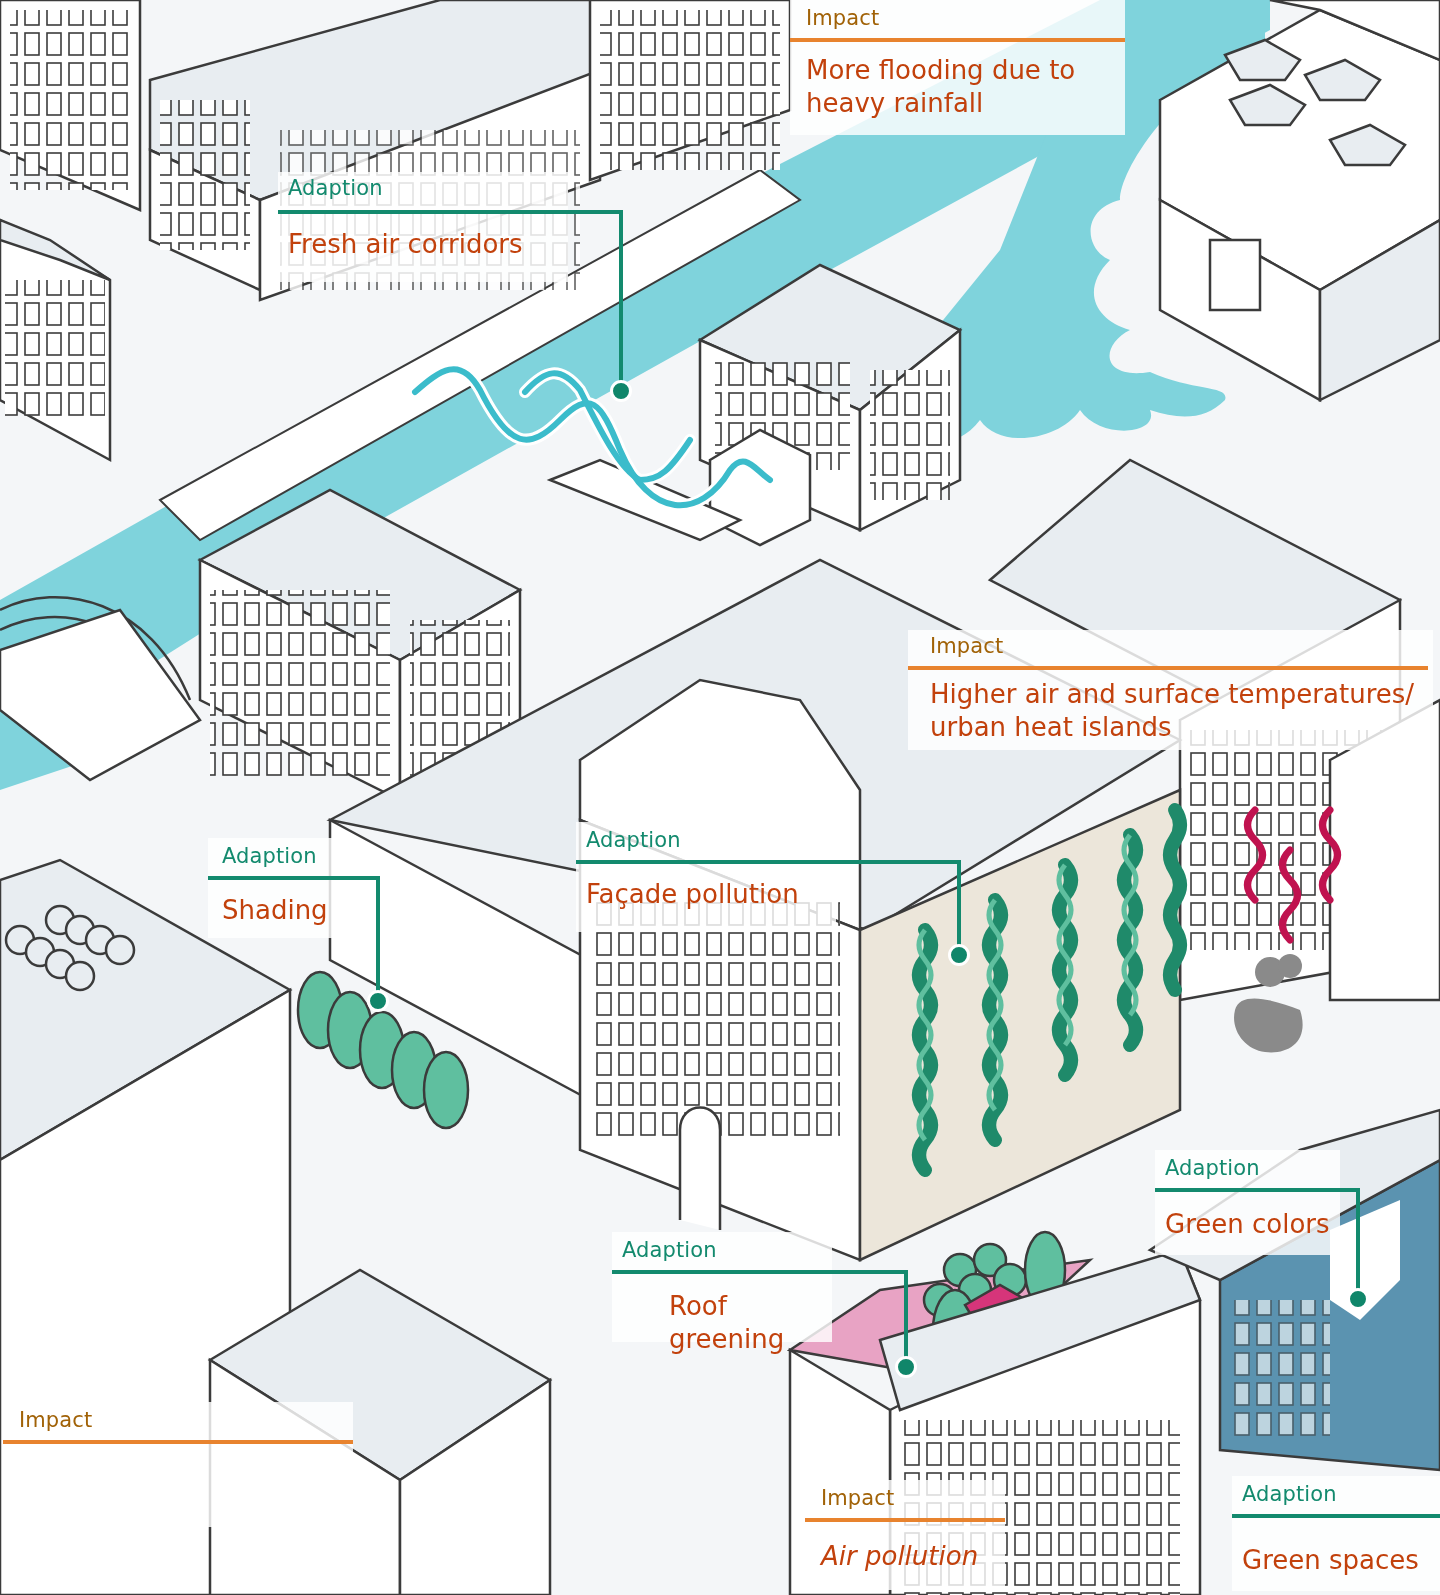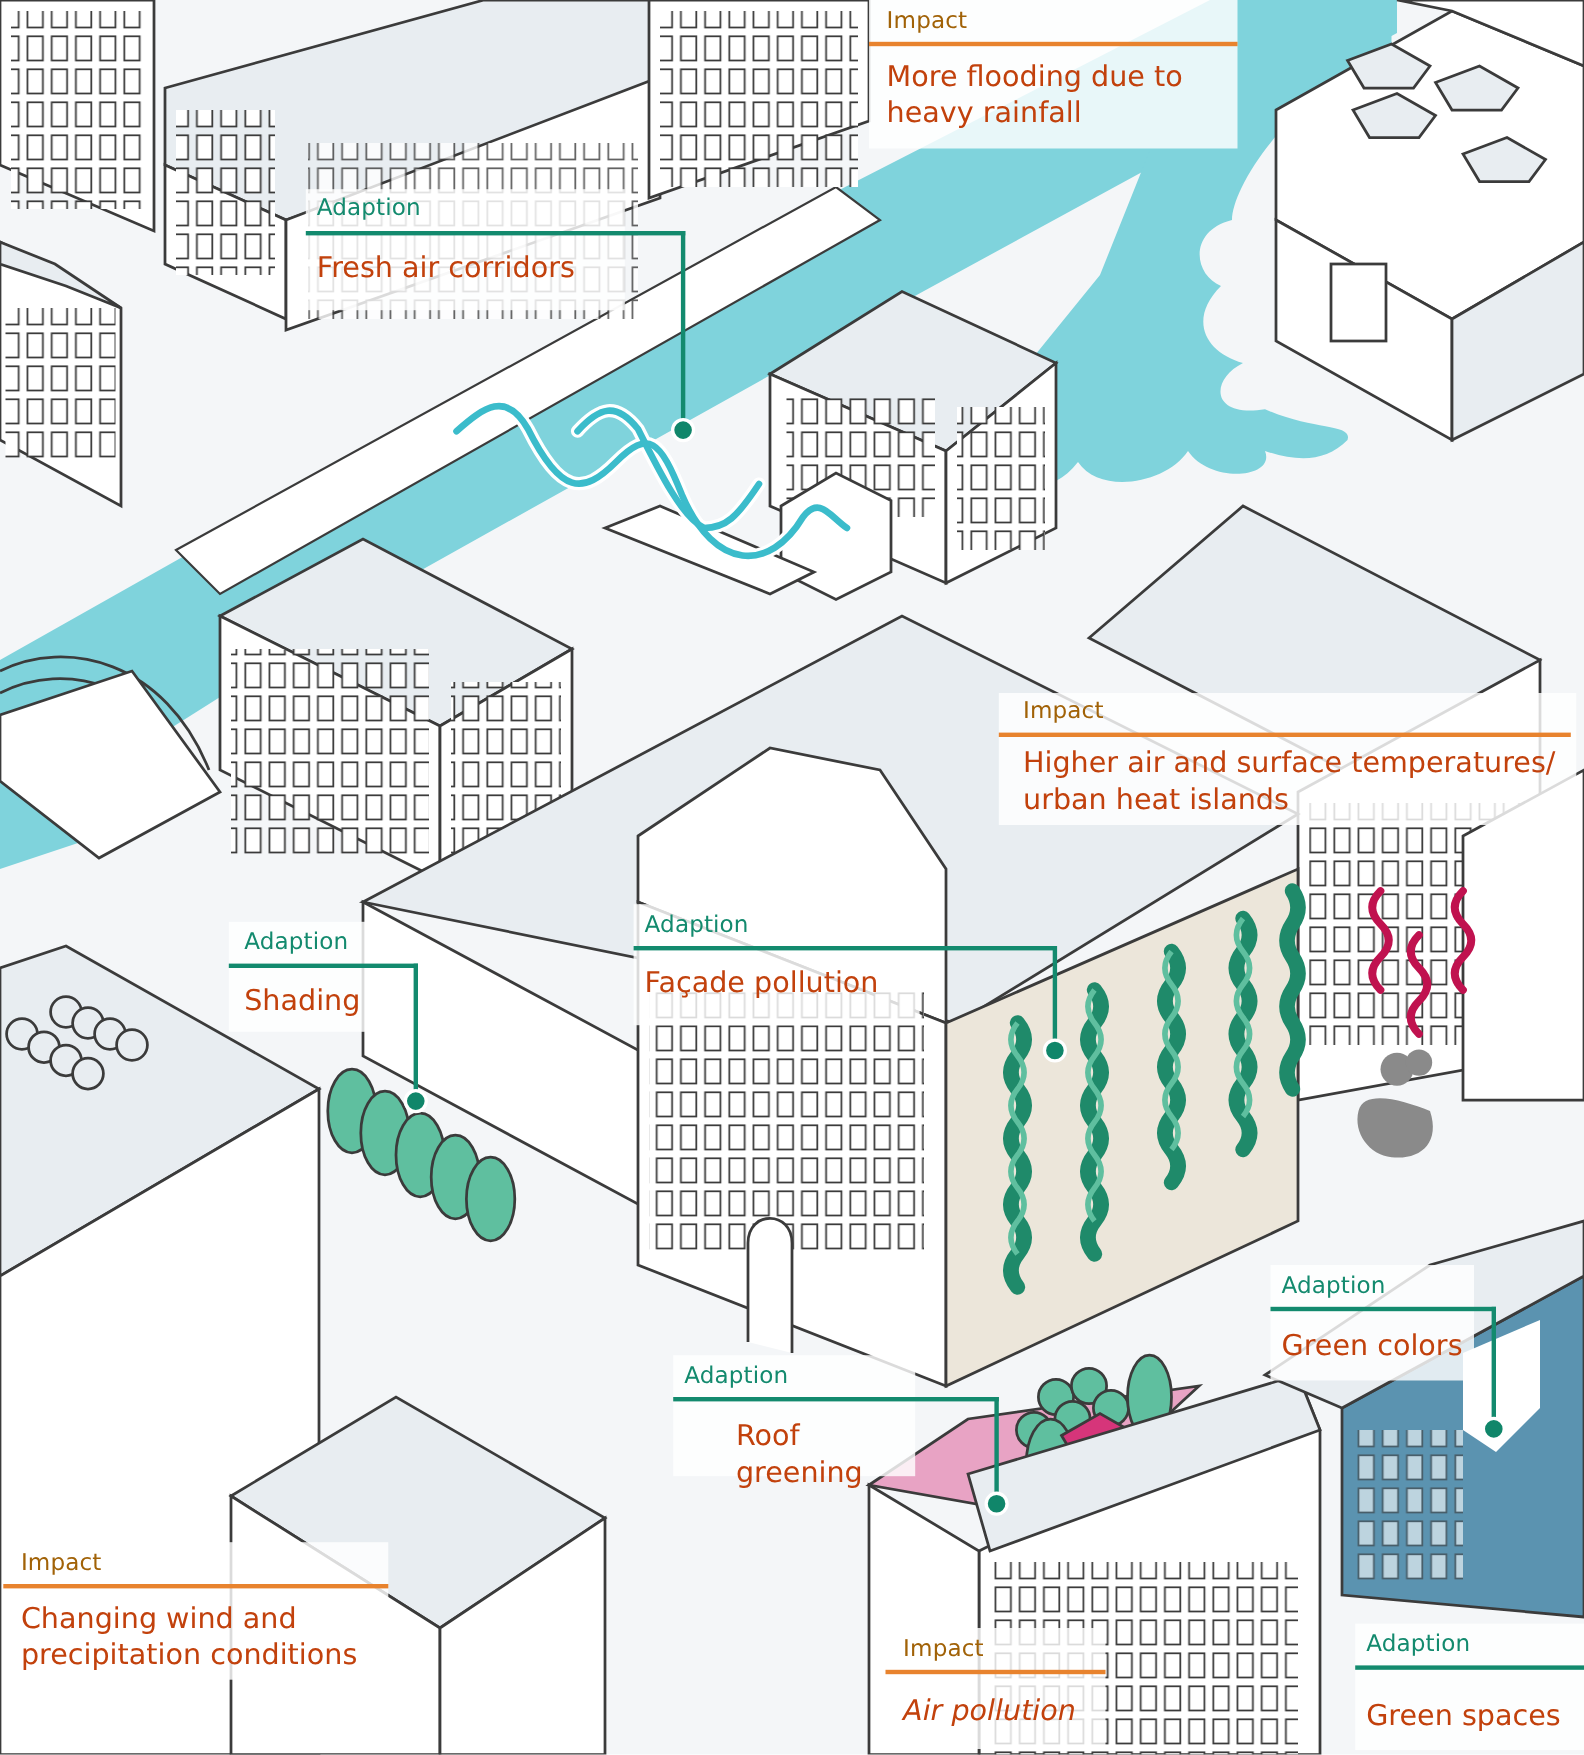--- a/index.html
+++ b/index.html
@@ -277,22 +277,20 @@
   <span class="kind" style="left:10px; top:8px;">Adaption</span>
   <div class="rule" style="left:0; top:38px; width:296px;"></div>
   <div class="txt" style="left:10px; top:58px;margin-left:47px;">Roof greening</div>
 </div>
 <div class="leader" style="left:904px; top:1270px; height:93px;"></div>
 <div class="dot" style="left:895px; top:1356px;"></div>
 
 <div class="callout impact" style="left:3px; top:1402px; width:350px; height:125px;">
   <span class="kind" style="left:16px; top:8px;">Impact</span>
   <div class="rule" style="left:0; top:38px; width:350px;"></div>
-  <div class="txt" style="left:16px; top:54px;">Changing wind and
-precipitation conditions</div>
 </div>
 
 <div class="callout impact" style="left:805px; top:1480px; width:200px; height:110px;">
   <span class="kind" style="left:16px; top:8px;">Impact</span>
   <div class="rule" style="left:0; top:38px; width:200px;"></div>
   <div class="txt" style="left:16px; top:60px;font-style:italic;">Air pollution</div>
 </div>
 
 <div class="callout adaption" style="left:1232px; top:1476px; width:208px; height:115px;">
   <span class="kind" style="left:10px; top:8px;">Adaption</span>

